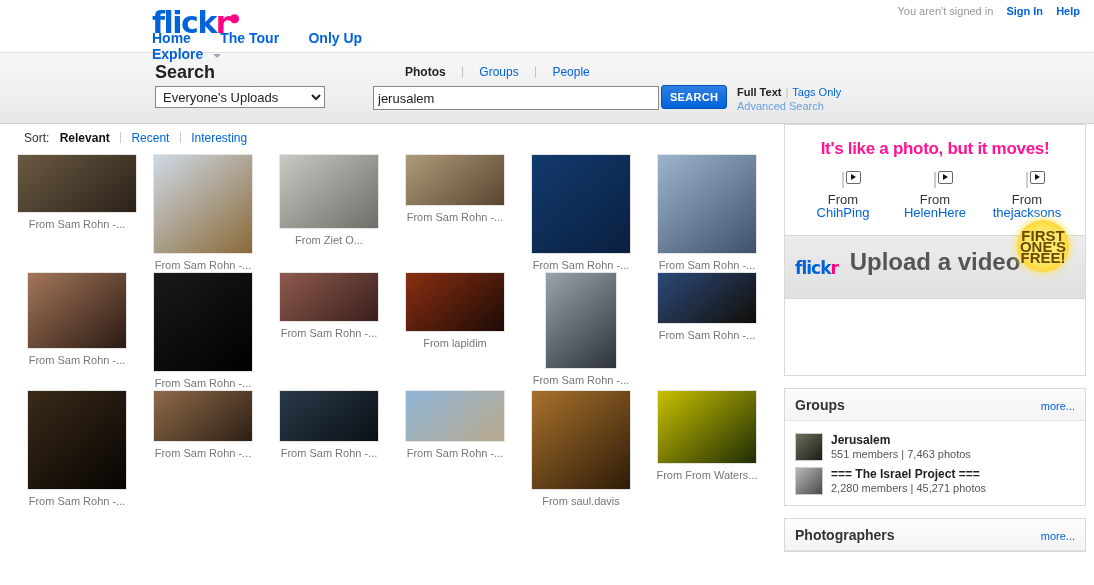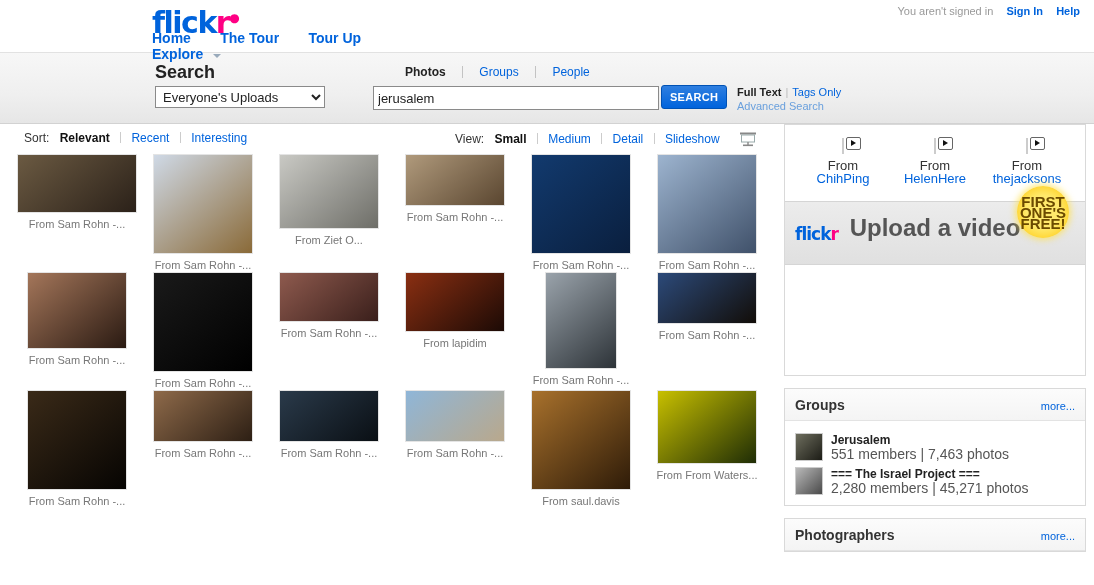--- a/index.html
+++ b/index.html
@@ -143,39 +143,39 @@
     display:flex;align-items:baseline;justify-content:space-between;
     padding:8px 10px 7px 10px;border-bottom:1px solid #e3e3e3;
     background:linear-gradient(to bottom,#fcfcfc,#f4f4f4);
   }
   .panel-title{font-size:14px;font-weight:bold;color:#333;}
   .panel-more{font-size:11px;color:#0063dc;}
   .grp-list{padding:6px 10px 10px 10px;}
   .grp-item{display:flex;align-items:flex-start;margin-top:6px;}
   .grp-avatar{width:26px;height:26px;border:1px solid #ccc;flex:0 0 auto;margin-right:8px;}
   .grp-name{font-size:12px;font-weight:bold;color:#222;line-height:14px;}
-  .grp-meta{font-size:14px;color:#555;line-height:14px;}
+  .grp-meta{font-size:11px;color:#555;line-height:14px;}
   .photogs{margin-top:12px;}
 </style>
 </head>
 <body>
 
 <div class="page">
 
   <div class="topbar">
     <div class="signin-strip">
       <span class="notsigned">You aren't signed in</span>
       <a href="#">Sign In</a>
       <a href="#">Help</a>
     </div>
 
     <div class="mainnav">
       <a href="#">Home</a>
       <a href="#">The Tour</a>
-      <a href="#">Tour Up</a>
+      <a href="#">Only Up</a>
       <a href="#">Explore</a>
       <span class="caret-down"></span>
     </div>
 
     <div class="logo">
       <span class="f">flick</span><span class="r">r</span><span class="dot">●</span>
     </div>
   </div>
 
   <div class="searchband">
@@ -210,38 +210,20 @@
       <div class="controlbar">
         <div class="sortgroup">
           <span class="ctl-label">Sort:</span>
           <a href="#" class="ctl active">Relevant</a>
           <span class="ctl-div"></span>
           <a href="#" class="ctl">Recent</a>
           <span class="ctl-div"></span>
           <a href="#" class="ctl">Interesting</a>
         </div>
 
-        <div class="viewgroup">
-          <span class="ctl-label">View:</span>
-          <a href="#" class="ctl active">Small</a>
-          <span class="ctl-div"></span>
-          <a href="#" class="ctl">Medium</a>
-          <span class="ctl-div"></span>
-          <a href="#" class="ctl">Detail</a>
-          <span class="ctl-div"></span>
-          <a href="#" class="ctl">Slideshow</a>
-          <span class="proj-icon">
-            <svg width="18" height="16" viewBox="0 0 18 16">
-              <rect x="1" y="1.5" width="16" height="2" fill="#888"></rect>
-              <rect x="2.5" y="4" width="13" height="7" fill="#fff" stroke="#9aa" stroke-width="1"></rect>
-              <rect x="8.3" y="11" width="1.4" height="3" fill="#888"></rect>
-              <rect x="4" y="13.5" width="10" height="1.6" fill="#888"></rect>
-            </svg>
-          </span>
-        </div>
       </div>
 
       <div class="grid">
           <div class="grid-row">
             <div class="cell">
               <div class="thumbwrap">
                 <a href="#" class="thumb" style="width: 118px; height: 57px; background: linear-gradient(140deg, rgb(107, 90, 66) 0%, rgb(43, 33, 25) 100%);"></a>
               </div>
               <a href="#" class="cap">From Sam Rohn -...</a>
             </div>
@@ -351,20 +333,21 @@
               </div>
               <a href="#" class="cap">From From Waters...</a>
             </div>
           </div>
         </div>
     </div>
 
     <div class="side-col">
 
       <div class="panel video-promo">
+        <div class="promo-head">It's like a photo, but it moves!</div>
         <div class="vid-row">
             <div class="vid-item"><a href="#" class="vid-thumb" style="background: linear-gradient(135deg, rgb(122, 31, 34) 0%, rgb(42, 11, 13) 100%);"><span class="play-badge"></span></a><div class="vid-cap"><span>From</span> <a href="#">ChihPing</a></div></div>
             <div class="vid-item"><a href="#" class="vid-thumb" style="background: linear-gradient(135deg, rgb(22, 52, 196) 0%, rgb(10, 26, 106) 100%);"><span class="play-badge"></span></a><div class="vid-cap"><span>From</span> <a href="#">HelenHere</a></div></div>
             <div class="vid-item"><a href="#" class="vid-thumb" style="background: linear-gradient(135deg, rgb(185, 154, 120) 0%, rgb(42, 29, 18) 100%);"><span class="play-badge"></span></a><div class="vid-cap"><span>From</span> <a href="#">thejacksons</a></div></div>
           </div>
 
         <div class="upload-strip">
           <div class="upload-text">Upload a video</div>
           <div class="upload-logo">
             <span class="f">flick</span><span class="r">r</span>

